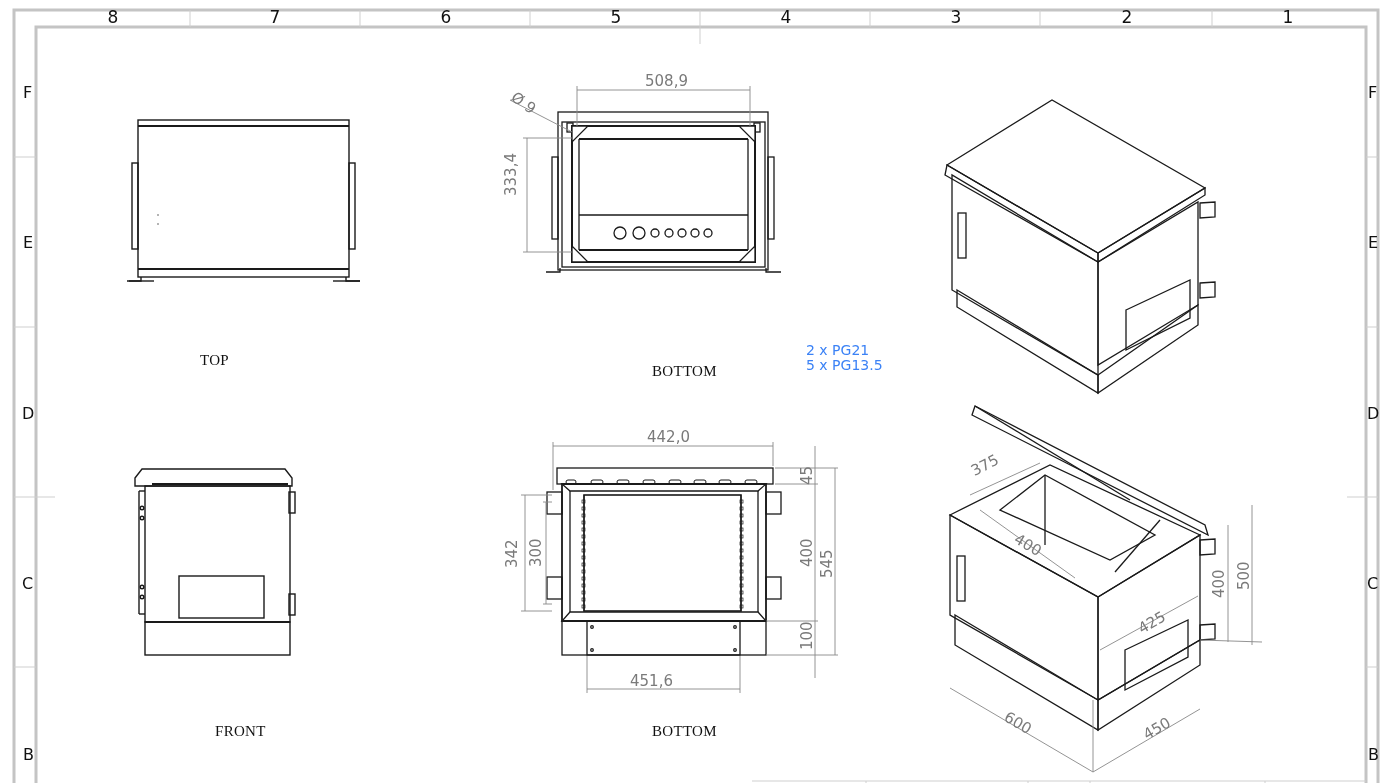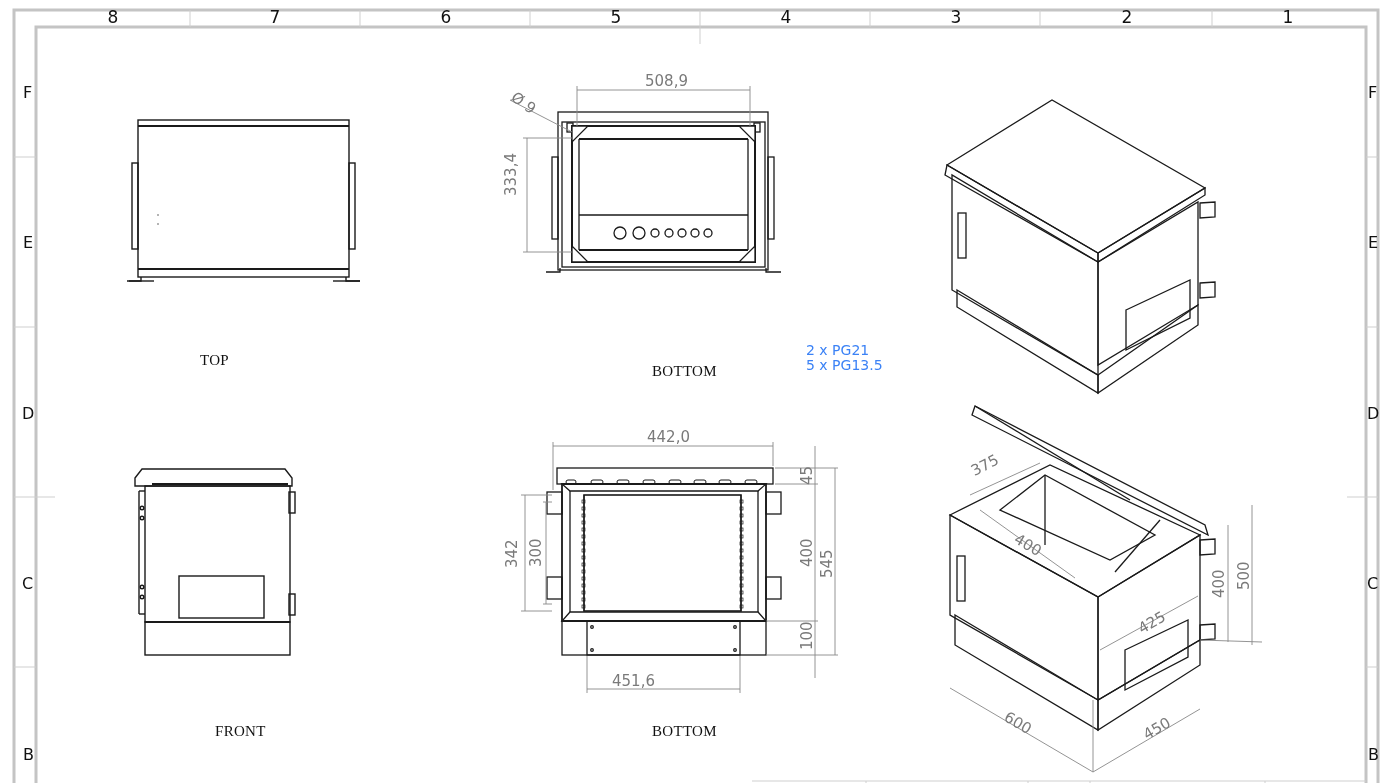--- a/index.html
+++ b/index.html
@@ -278,21 +278,21 @@
   <div class="note" style="left:806px;top:343px">
     <div>2 x PG21</div>
     <div>5 x PG13.5</div>
   </div>
 
   <div class="dim" style="left:645px;top:72px">508,9</div>
   <div class="dim" style="left:502px;top:196px;transform:rotate(-90deg);transform-origin:left top">333,4</div>
   <div class="dim" style="left:518px;top:88px;transform:rotate(35deg);transform-origin:left top">Ø 9</div>
 
   <div class="dim" style="left:647px;top:428px">442,0</div>
-  <div class="dim" style="left:612px;top:672px">451,6</div>
+  <div class="dim" style="left:630px;top:672px">451,6</div>
   <div class="dim" style="left:503px;top:568px;transform:rotate(-90deg);transform-origin:left top">342</div>
   <div class="dim" style="left:527px;top:567px;transform:rotate(-90deg);transform-origin:left top">300</div>
   <div class="dim" style="left:798px;top:485px;transform:rotate(-90deg);transform-origin:left top">45</div>
   <div class="dim" style="left:798px;top:567px;transform:rotate(-90deg);transform-origin:left top">400</div>
   <div class="dim" style="left:798px;top:650px;transform:rotate(-90deg);transform-origin:left top">100</div>
   <div class="dim" style="left:818px;top:578px;transform:rotate(-90deg);transform-origin:left top">545</div>
 
   <div class="dim" style="left:968px;top:464px;transform:rotate(-28deg);transform-origin:left top">375</div>
   <div class="dim" style="left:1020px;top:530px;transform:rotate(30deg);transform-origin:left top">400</div>
   <div class="dim" style="left:1135px;top:622px;transform:rotate(-30deg);transform-origin:left top">425</div>

